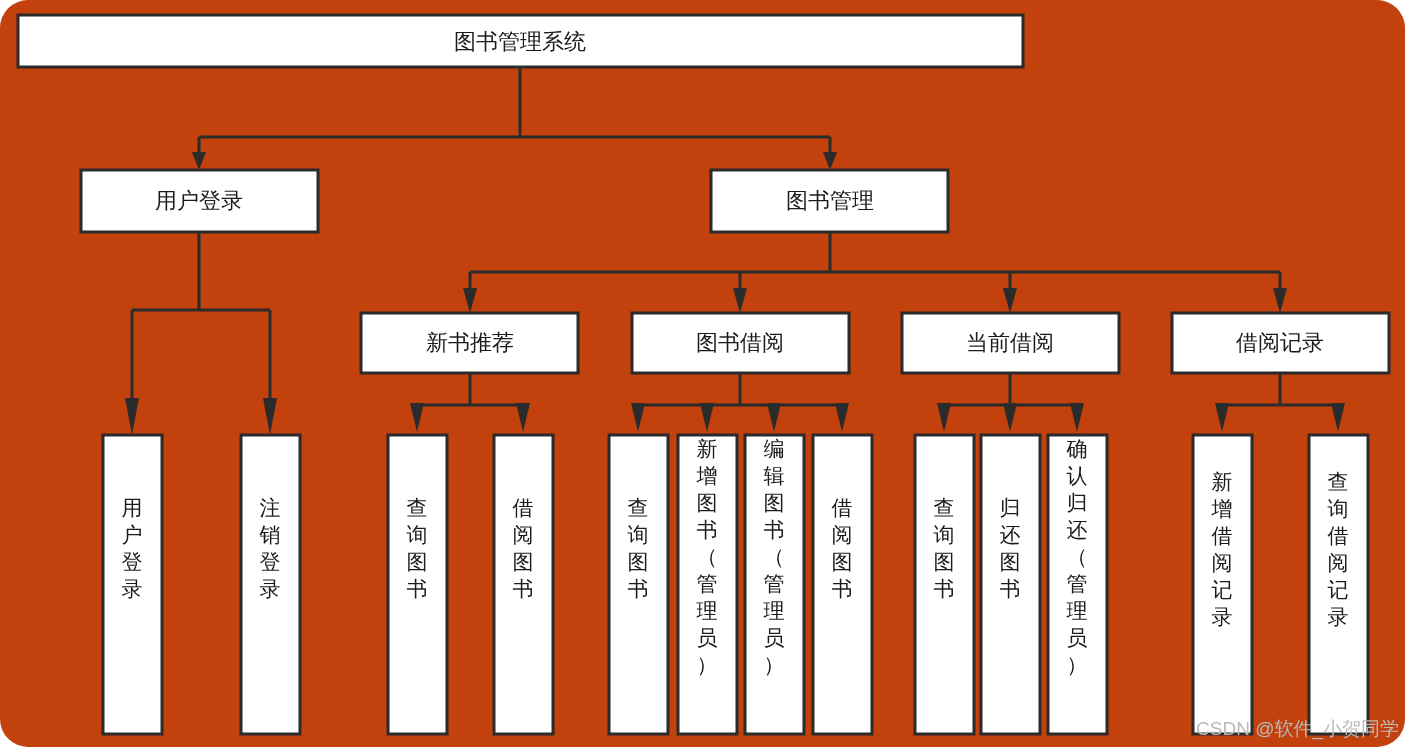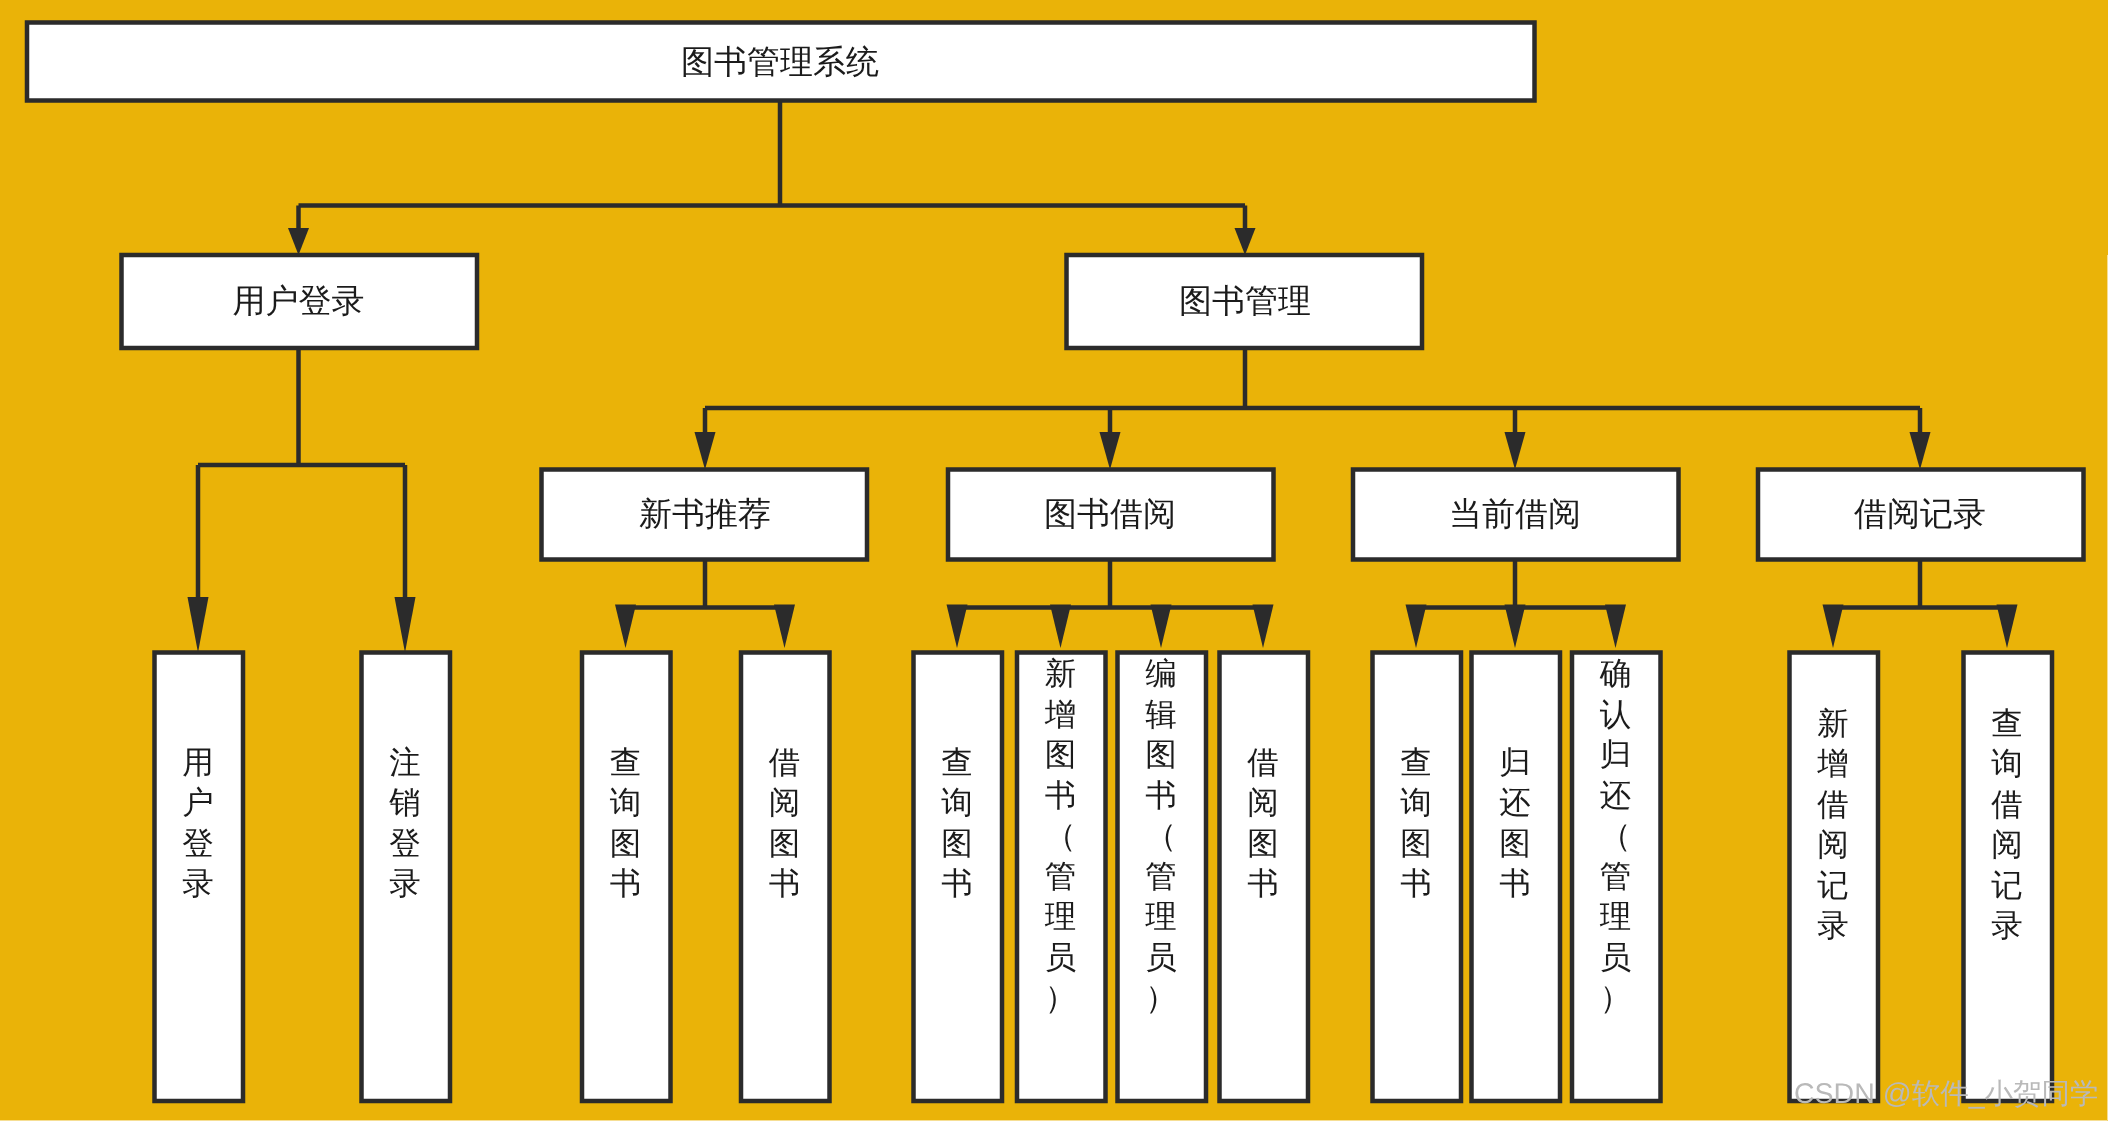--- a/index.html
+++ b/index.html
@@ -8,22 +8,23 @@
     padding: 0;
     background: #ffffff;
   }
   body {
     font-family: "Liberation Sans", "DejaVu Sans", sans-serif;
   }
   #diagram-root {
     position: relative;
     width: 1405px;
     height: 747px;
-    background: #eab308;
+    background: #c2410c;
     overflow: hidden;
+    border-radius: 28px;
   }
   svg#diagram-svg {
     position: absolute;
     top: 0;
     left: 0;
     width: 1405px;
     height: 747px;
   }
   .node-box {
     fill: #ffffff;

